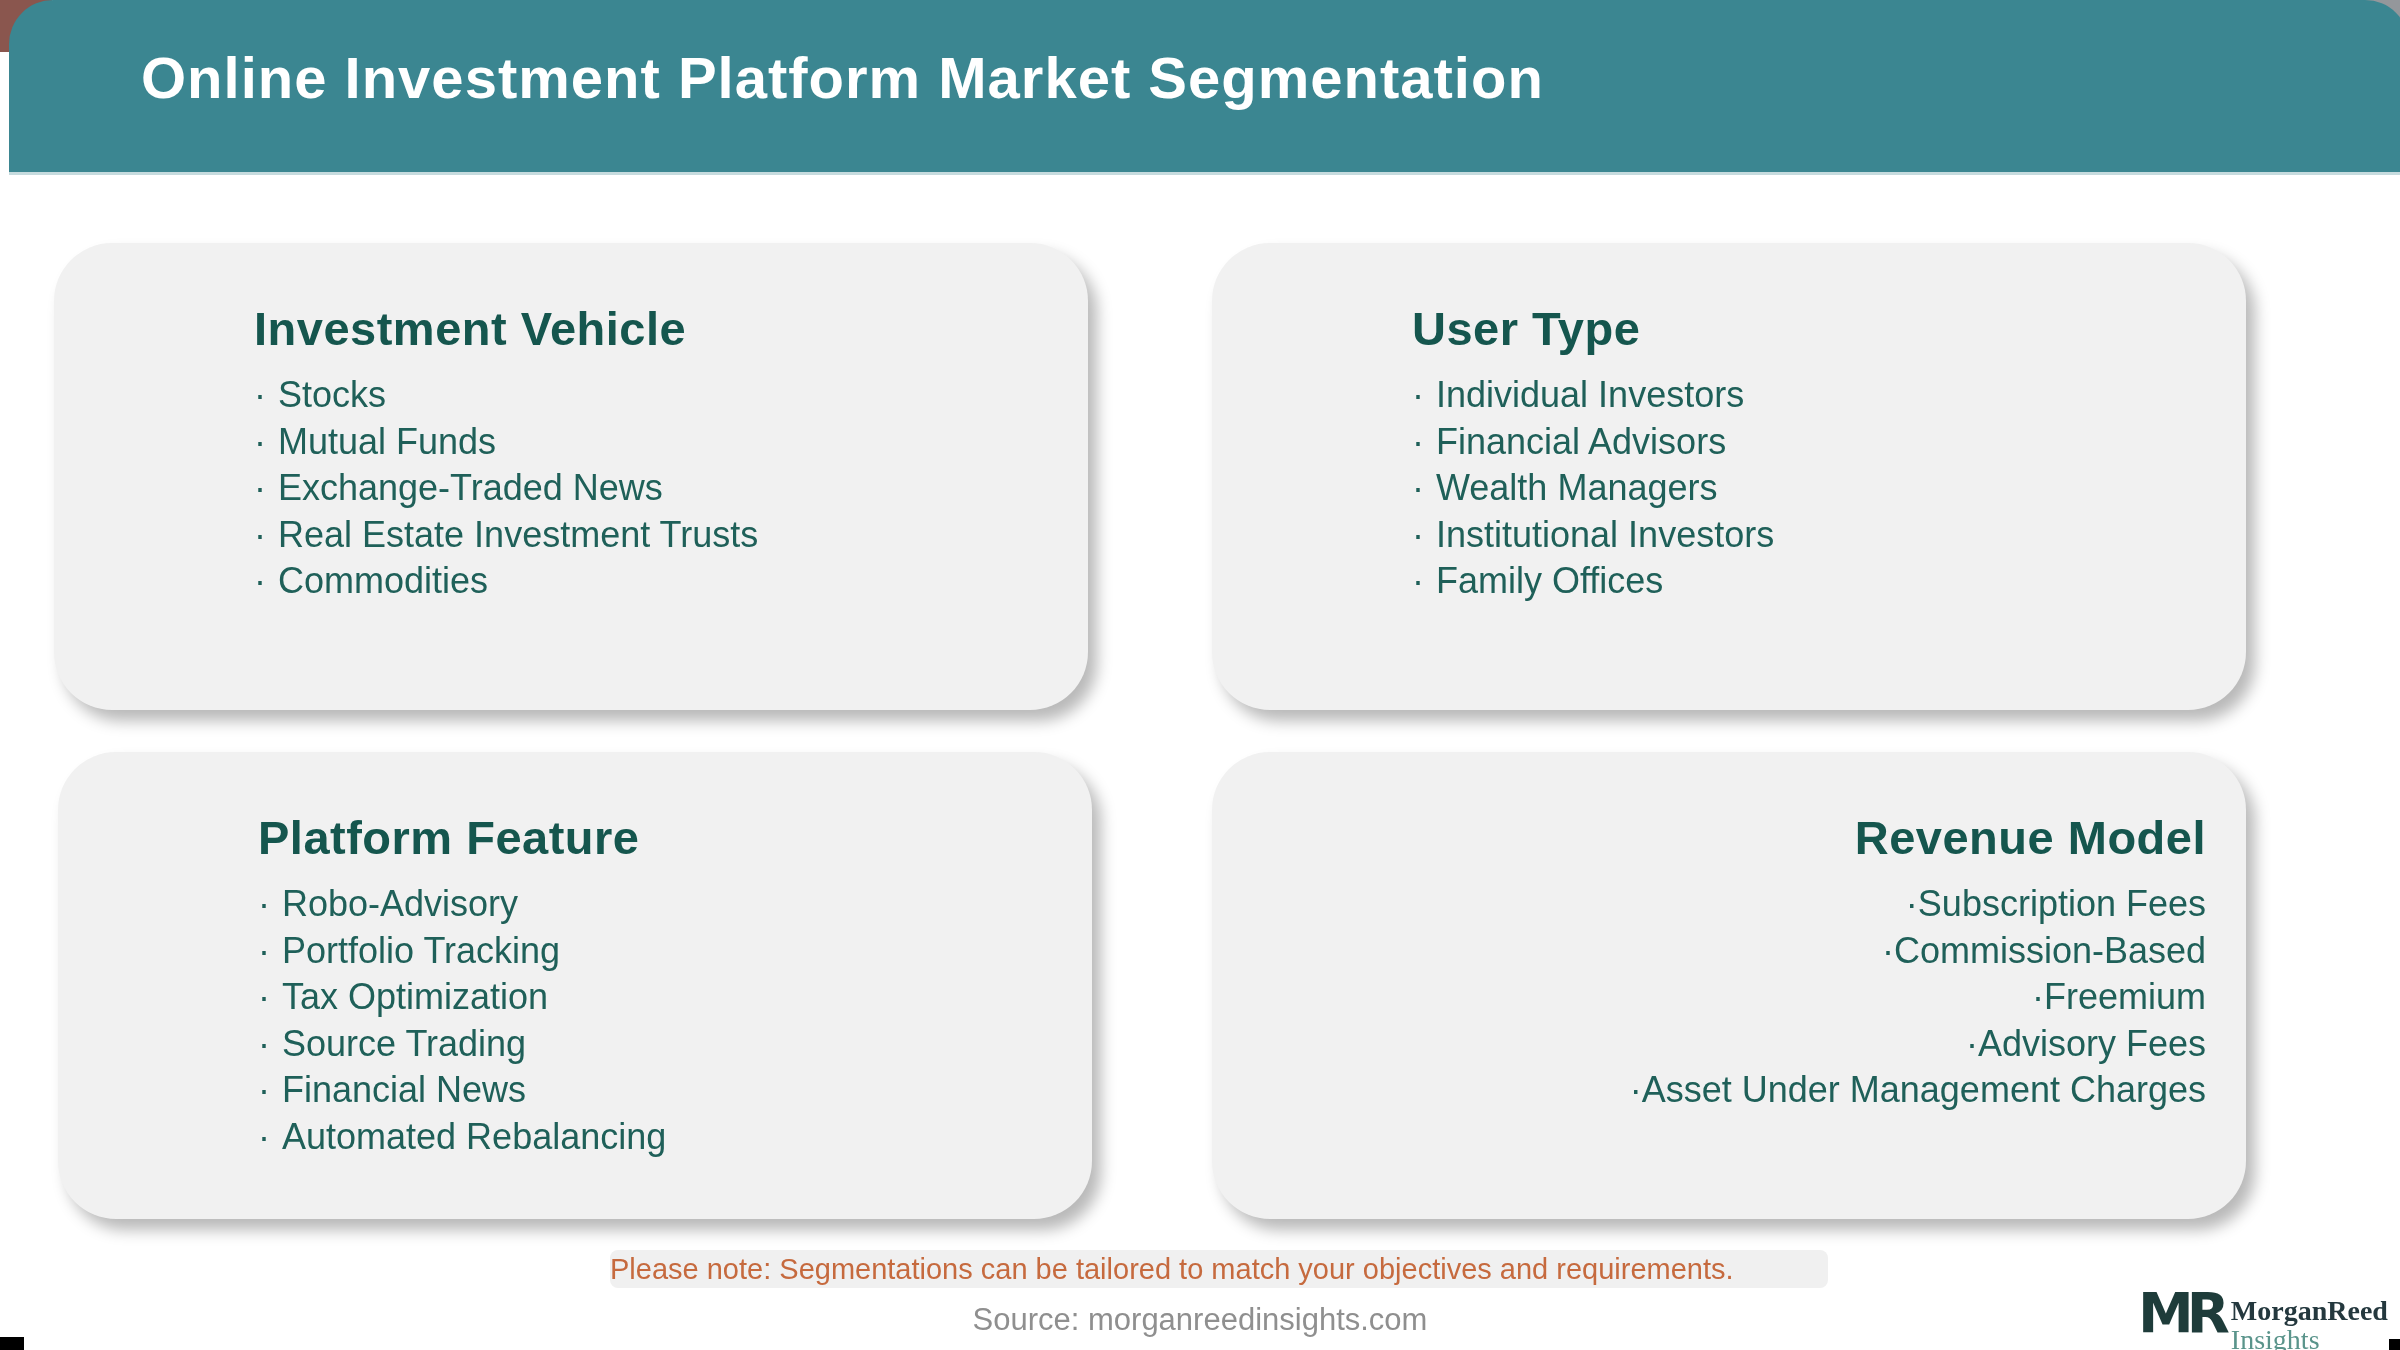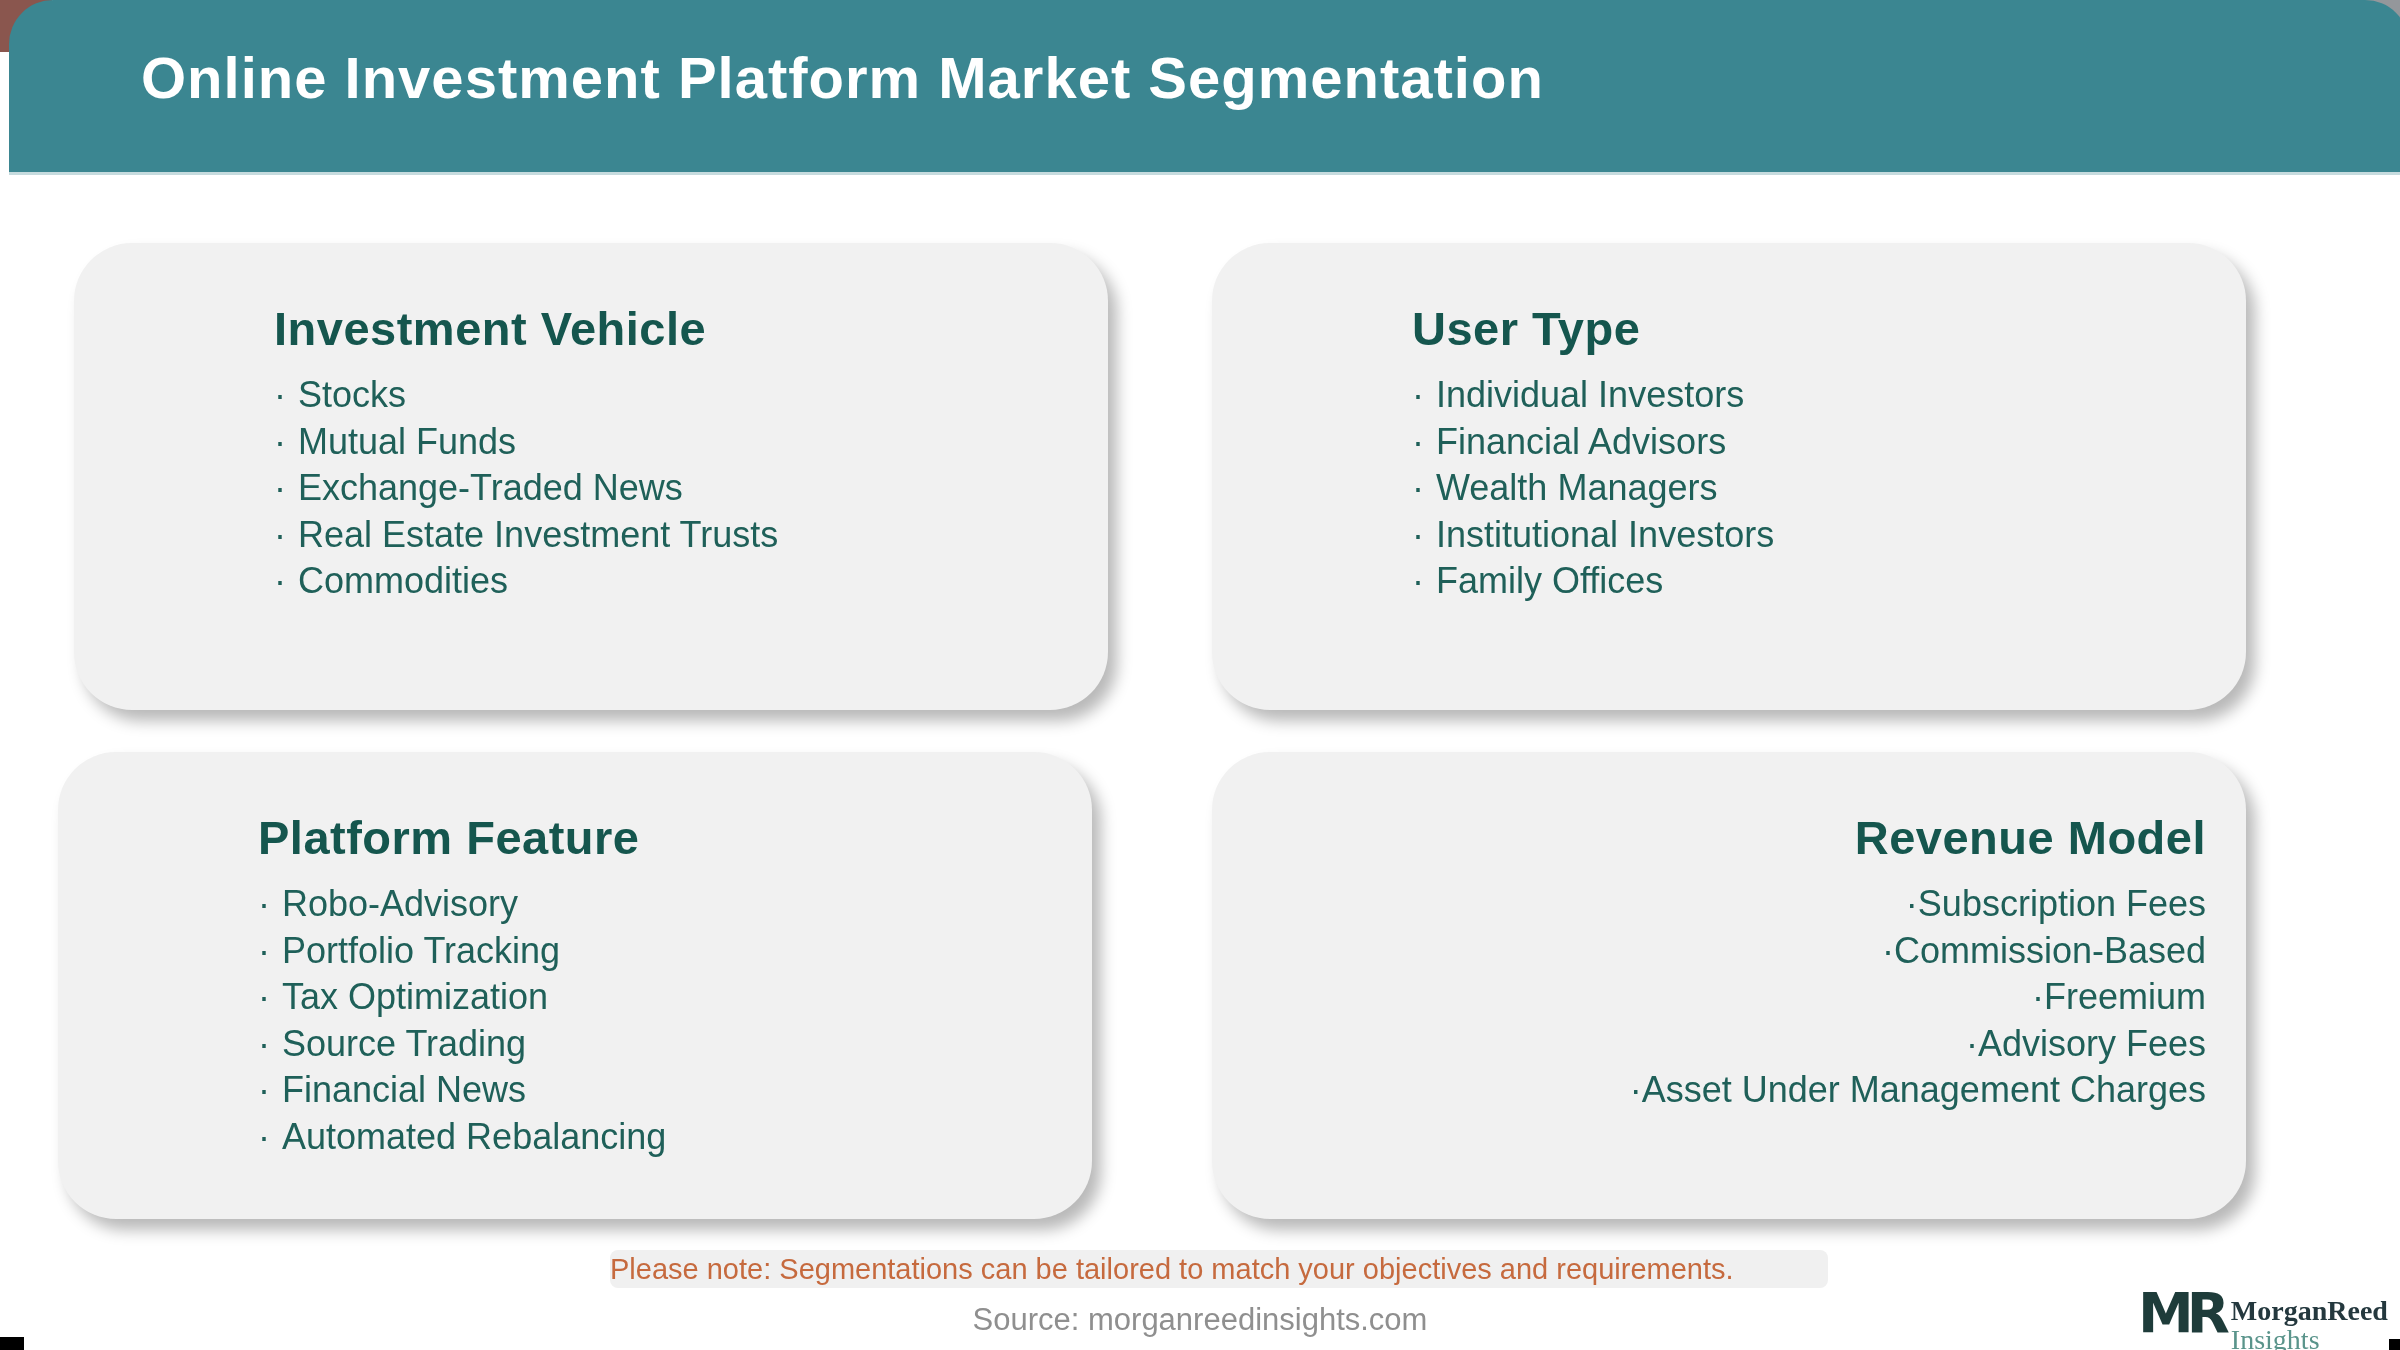--- a/index.html
+++ b/index.html
@@ -28,21 +28,21 @@
     color:var(--header-text,#ffffff);
   }
 
   .cards{position:absolute;left:0;top:0;width:100%;height:100%;z-index:1;}
   .card{
     position:absolute;width:1034px;height:467px;
     background:var(--card-bg,#f1f1f1);
     border-radius:58px;
     box-shadow:9px 11px 15px rgba(0,0,0,0.28);
   }
-  .card-0{left:74px;top:243px;}
+  .card-0{left:54px;top:243px;}
   .card-1{left:1212px;top:243px;}
   .card-2{left:58px;top:752px;}
   .card-3{left:1212px;top:752px;text-align:right;}
   .card-inner{padding:58px 40px 0 200px;}
   .card h2{
     margin:0 0 16px 0;
     font-size:47px;font-weight:700;letter-spacing:0.5px;
     color:var(--card-title,#15564e);
   }
   .card ul{list-style:none;margin:0;padding:0;}

